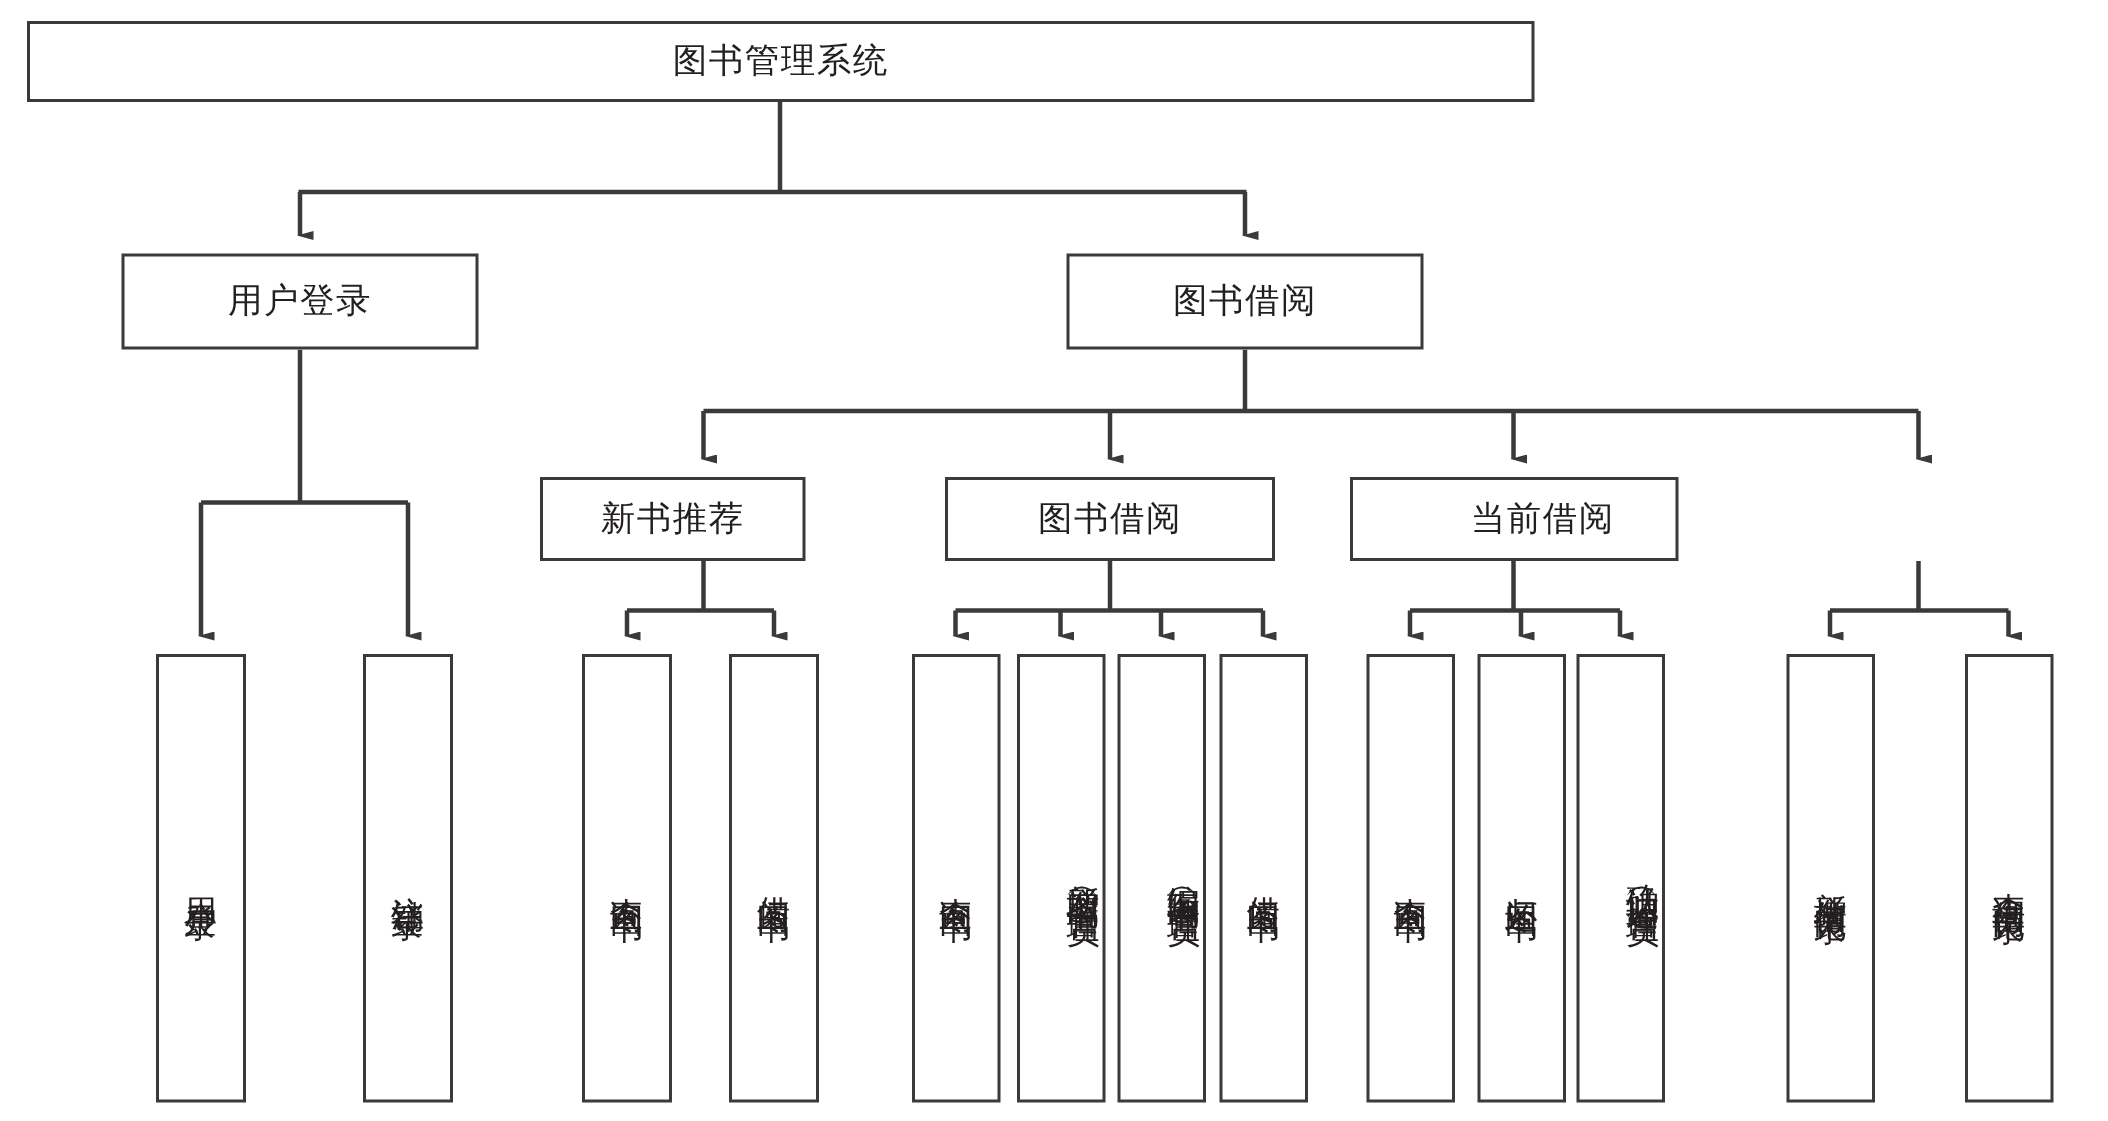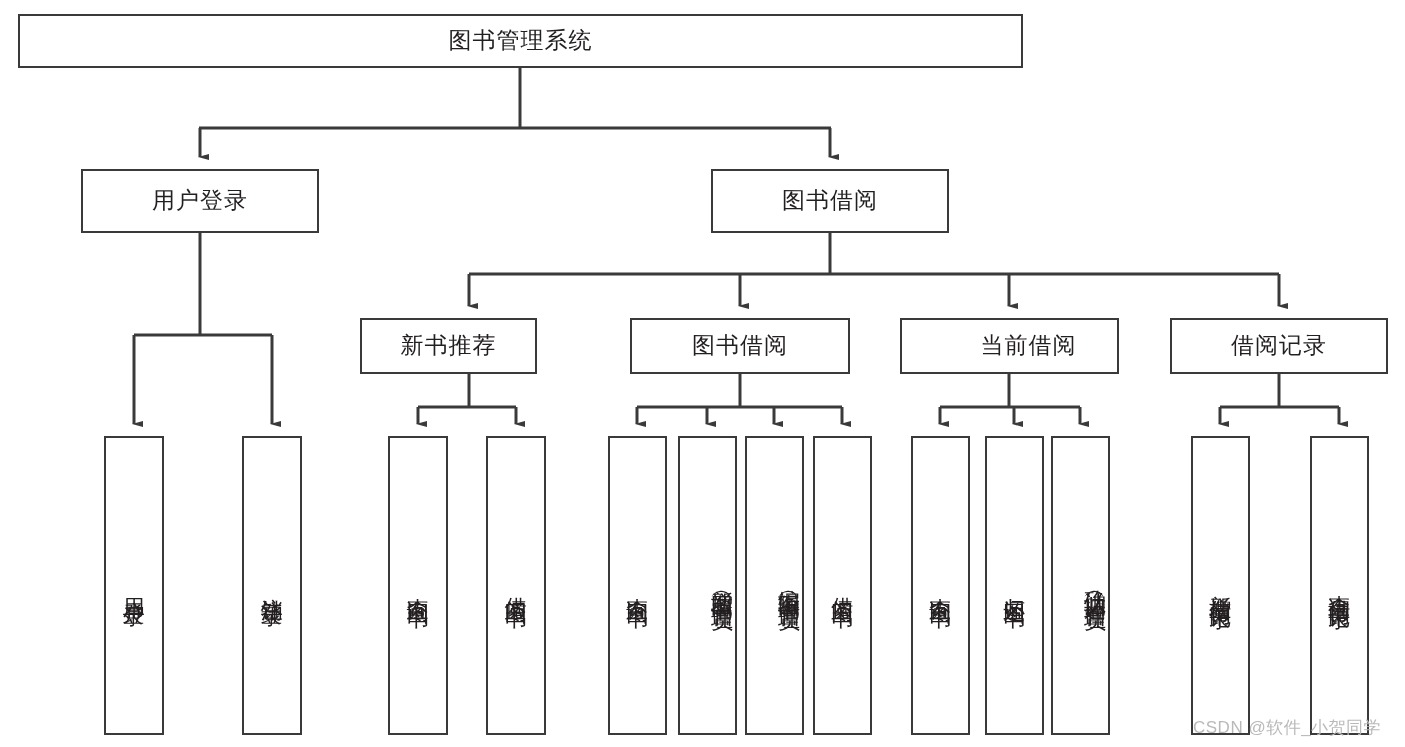--- a/index.html
+++ b/index.html
@@ -137,36 +137,32 @@
 
   <div class="node horiz" id="n-new_book_rec" style="left: 360px; top: 318px; width: 177px; height: 56px;">
       <span>新书推荐</span>
     </div>
   <div class="node horiz" id="n-book_borrow" style="left: 630px; top: 318px; width: 220px; height: 56px;">
       <span>图书借阅</span>
     </div>
   <div class="node horiz" id="n-current_borrow" style="left: 900px; top: 318px; width: 219px; height: 56px; padding-left: 38px;">
       <span>当前借阅</span>
     </div>
-  <div class="node horiz" id="n-borrow_record" style="left: 1170px; top: 318px; width: 218px; height: 56px;">
-      <span>借阅记录</span>
-    </div>
 
   <div class="node vert mid-align" id="n-leaf_user_login" style="left: 104px; top: 436px; width: 60px; height: 299px;">用户登录</div>
   <div class="node vert mid-align" id="n-leaf_logout" style="left: 242px; top: 436px; width: 60px; height: 299px;">注销登录</div>
 
   <div class="node vert mid-align" id="n-leaf_query_book_1" style="left: 388px; top: 436px; width: 60px; height: 299px;">查询图书</div>
   <div class="node vert mid-align" id="n-leaf_borrow_book_1" style="left: 486px; top: 436px; width: 60px; height: 299px;">借阅图书</div>
 
   <div class="node vert mid-align" id="n-leaf_query_book_2" style="left: 608px; top: 436px; width: 59px; height: 299px;">查询图书</div>
   <div class="node vert top-align" id="n-leaf_add_book" style="left: 678px; top: 436px; width: 59px; height: 299px;">新增图书（管理员）</div>
   <div class="node vert top-align" id="n-leaf_edit_book" style="left: 745px; top: 436px; width: 59px; height: 299px;">编辑图书（管理员）</div>
   <div class="node vert mid-align" id="n-leaf_borrow_book_2" style="left: 813px; top: 436px; width: 59px; height: 299px;">借阅图书</div>
 
   <div class="node vert mid-align" id="n-leaf_query_book_3" style="left: 911px; top: 436px; width: 59px; height: 299px;">查询图书</div>
   <div class="node vert mid-align" id="n-leaf_return_book" style="left: 985px; top: 436px; width: 59px; height: 299px;">归还图书</div>
   <div class="node vert top-align" id="n-leaf_confirm_return" style="left: 1051px; top: 436px; width: 59px; height: 299px;">确认归还（管理员）</div>
 
   <div class="node vert mid-align" id="n-leaf_add_record" style="left: 1191px; top: 436px; width: 59px; height: 299px;">新增借阅记录</div>
   <div class="node vert mid-align" id="n-leaf_query_record" style="left: 1310px; top: 436px; width: 59px; height: 299px;">查询借阅记录</div>
 
-  <div class="watermark" id="wm" style="left: 1193px; top: 716px;">CSDN @软件_小贺同学</div>
 </div>
 
 </body></html>

